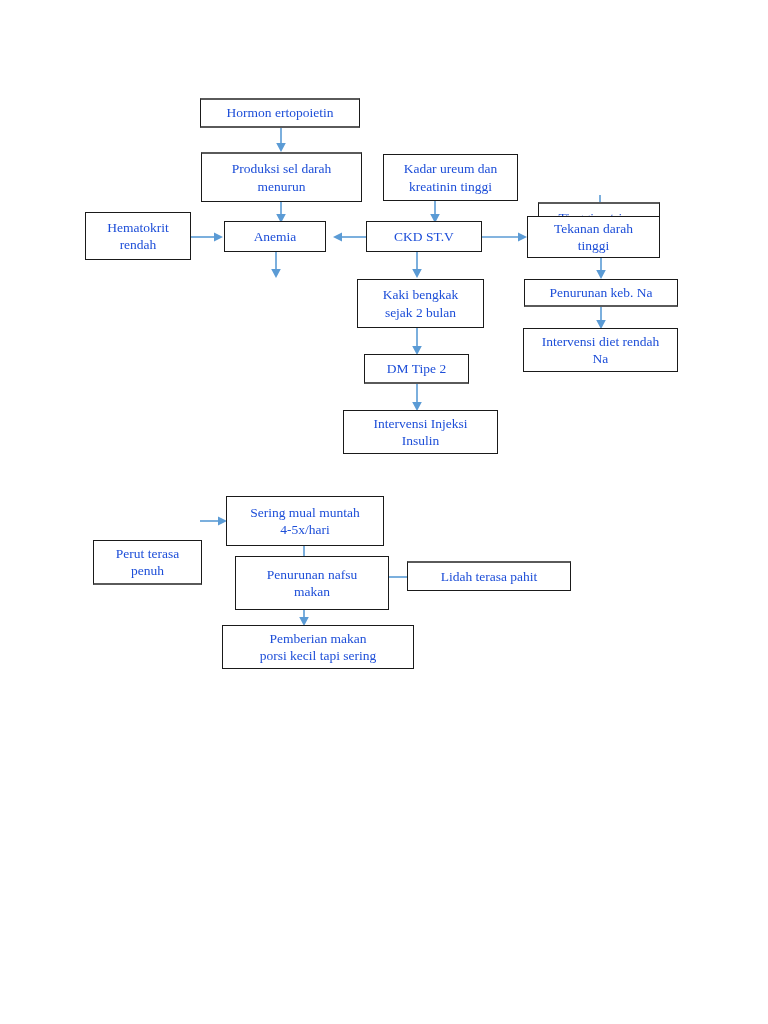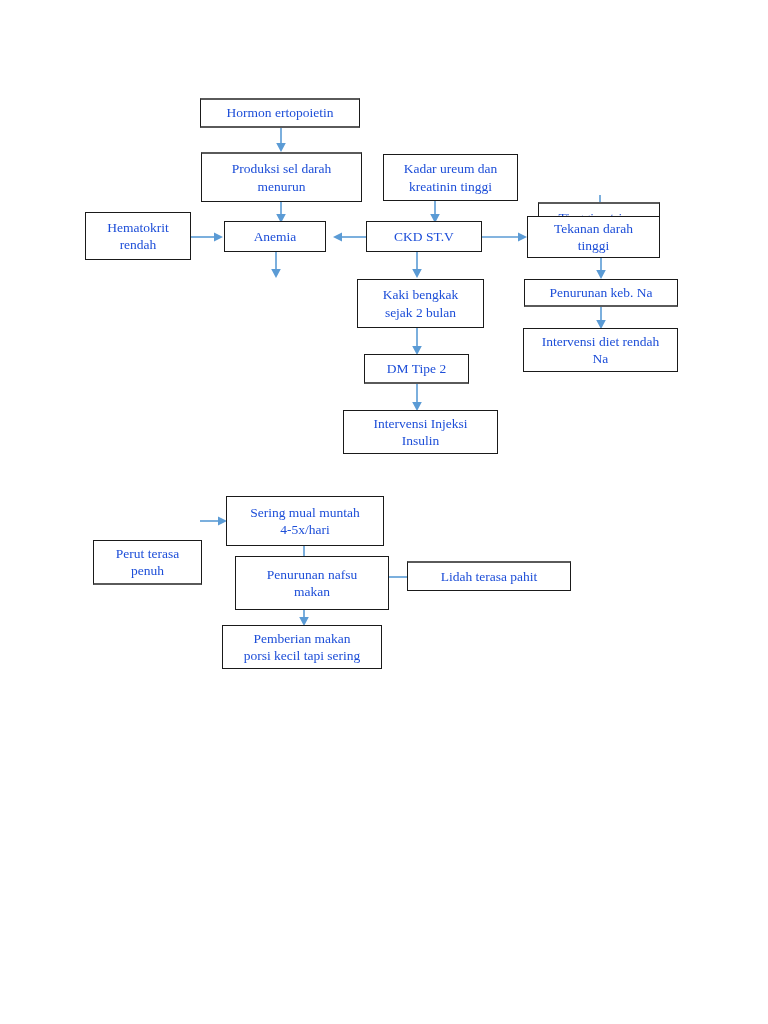--- a/index.html
+++ b/index.html
@@ -270,18 +270,18 @@
 
   <div class="node" style="left:235px; top:556px; width:154px; height:54px;">
     <span class="label">Penurunan nafsu
 makan</span>
   </div>
 
   <div class="node shadow-top" style="left:407px; top:561px; width:164px; height:30px;">
     <span class="label">Lidah terasa pahit</span>
   </div>
 
-  <div class="node" style="left:222px; top:625px; width:160px; height:44px;">
+  <div class="node" style="left:222px; top:625px; width:192px; height:44px;">
     <span class="label">Pemberian makan
 porsi kecil tapi sering</span>
   </div>
 
 </div>
 
 </body></html>

